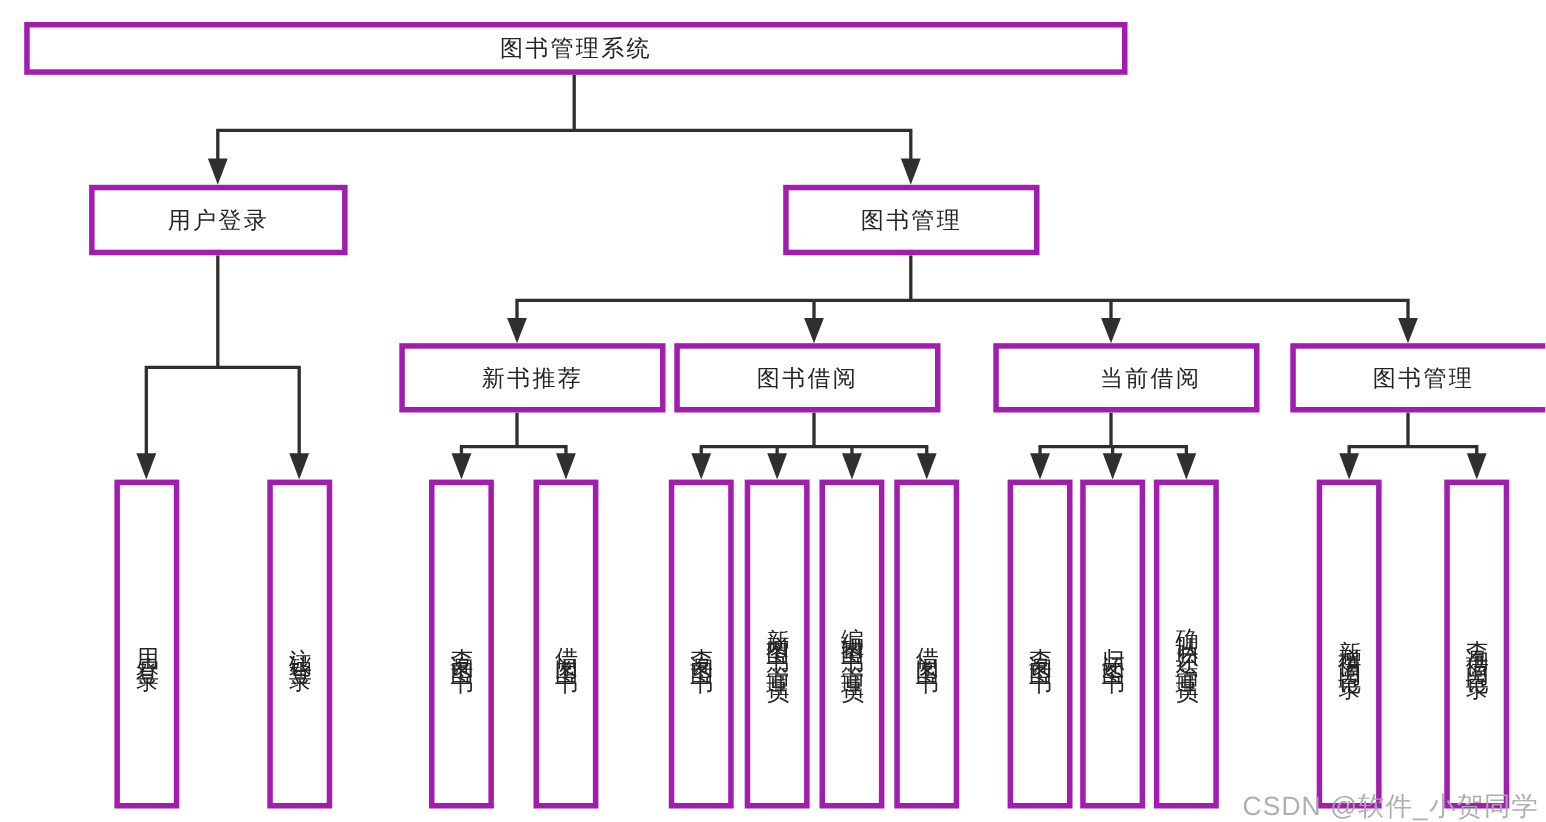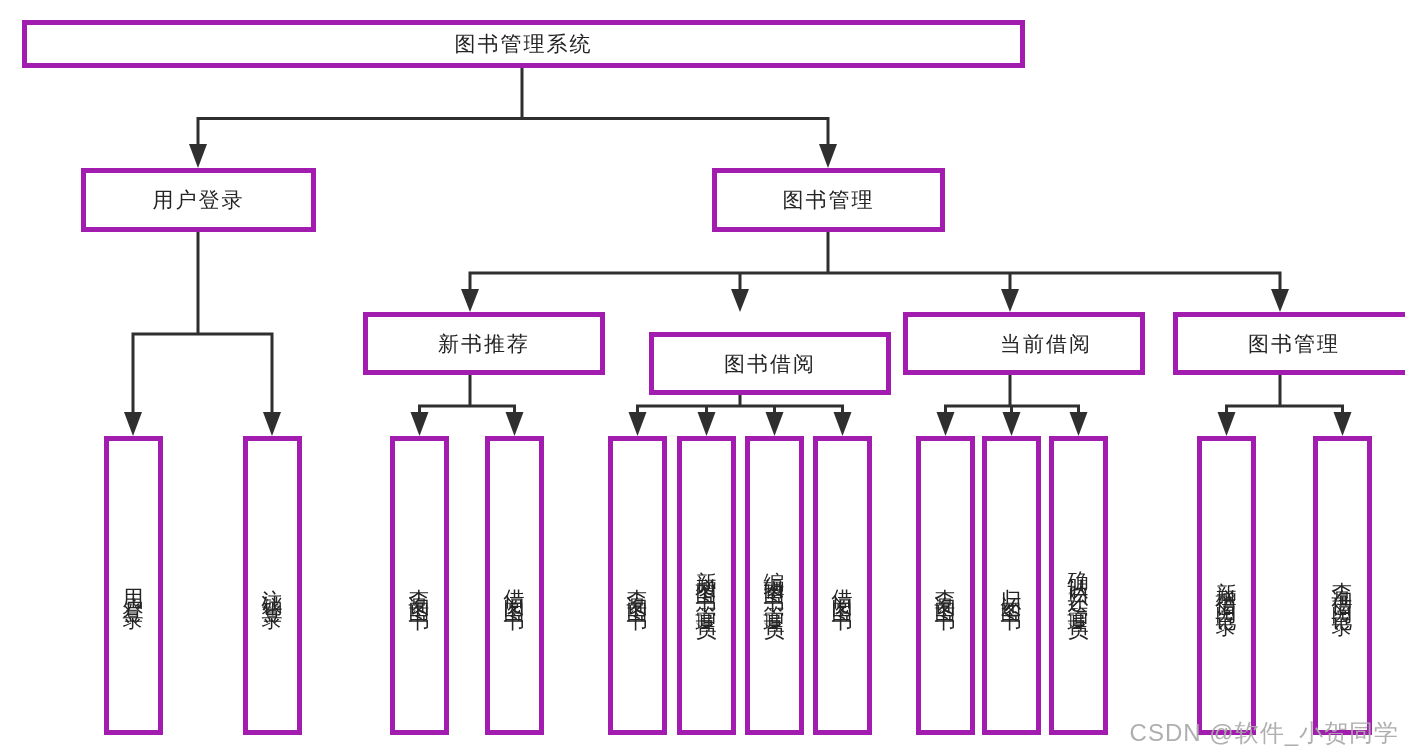--- a/index.html
+++ b/index.html
@@ -31,21 +31,21 @@
     line-height: 1.1;
     letter-spacing: 7px;
     color: #242424;
   }
   
   #root-box        { left: 22px;   top: 20px;  width: 1003px; height: 48px; }
   #user-login-box  { left: 81px;   top: 168px; width: 235px;  height: 64px; }
   #book-mgmt-box   { left: 712px;  top: 168px; width: 233px;  height: 64px; text-align: right; }
   .l3 { top: 312px; width: 242px; height: 63px; font-family: Liberation Serif, serif; }
   #new-book-rec-box   { left: 363px;  }
-  #book-borrow-box    { left: 649px; margin-top: 20px;  }
+  #book-borrow-box    { left: 613px;  }
   #current-borrow-box { left: 903px; padding-left: 44px;  }
   #borrow-record-box  { left: 1173px; }
   #leaf-user-login     { left: 104px;  }
   #leaf-logout         { left: 243px;  }
   #leaf-query-book-1   { left: 390px;  }
   #leaf-borrow-book-1  { left: 485px;  }
   #leaf-query-book-2   { left: 608px;  }
   #leaf-add-book       { left: 677px;  }
   #leaf-edit-book      { left: 745px;  }
   #leaf-borrow-book-2  { left: 813px;  }

